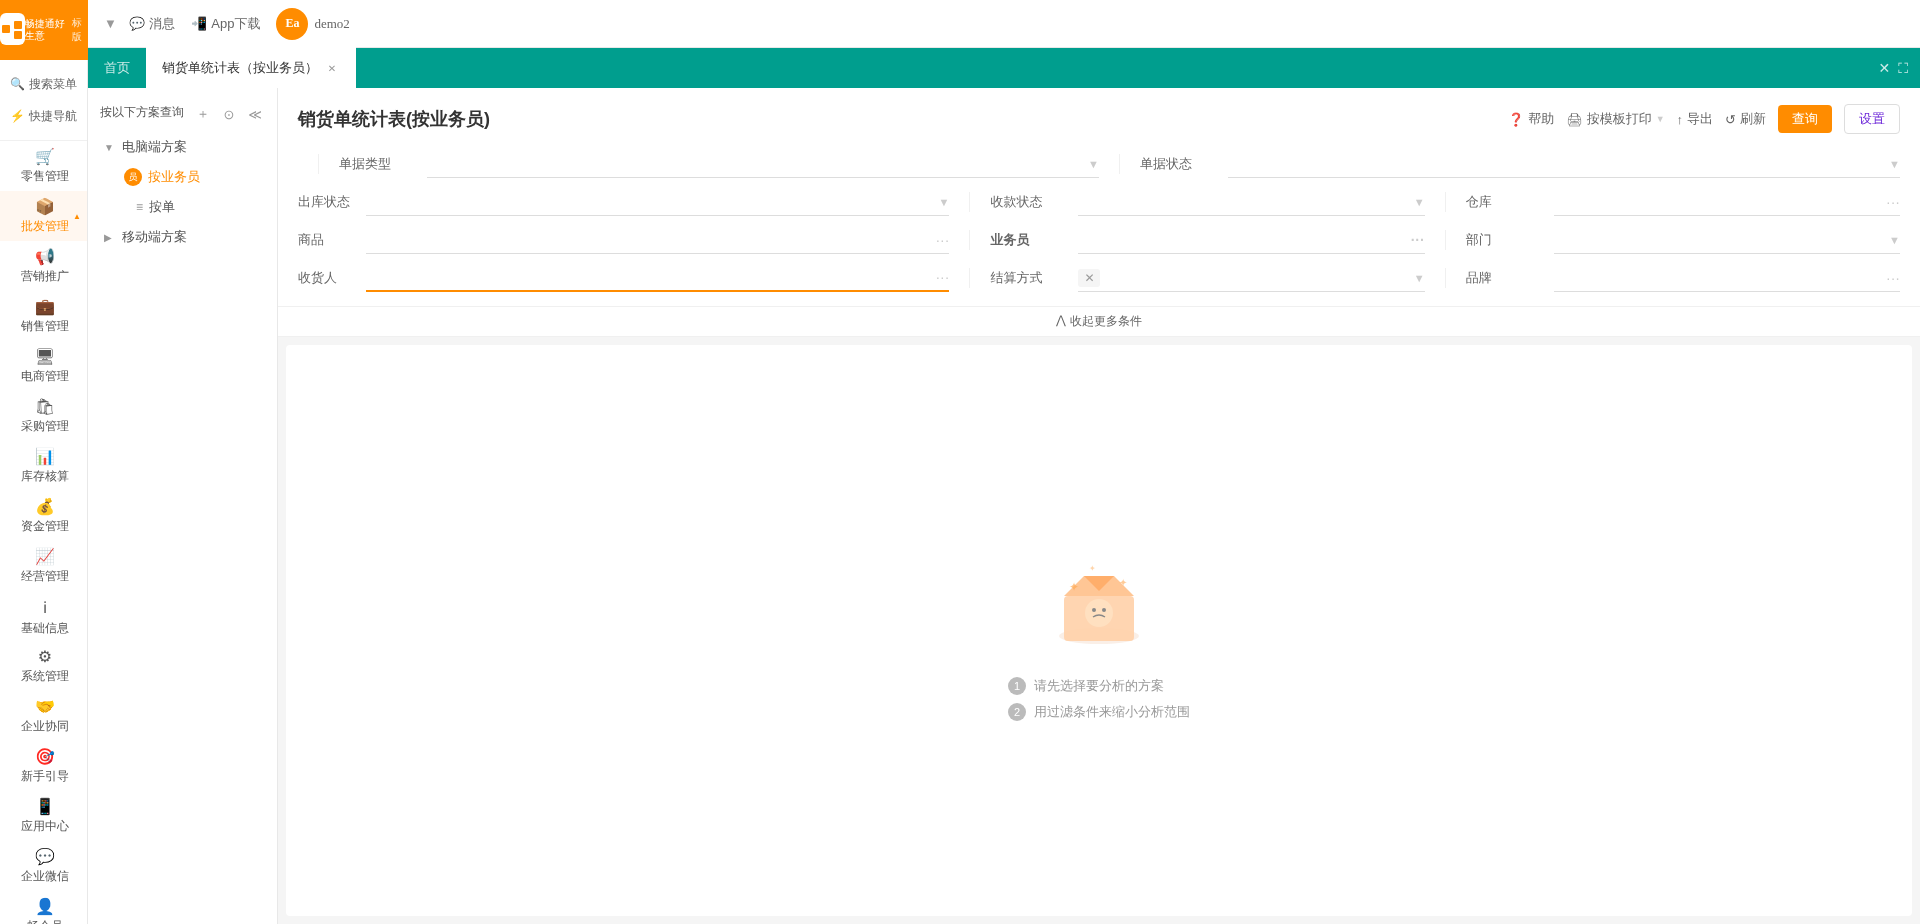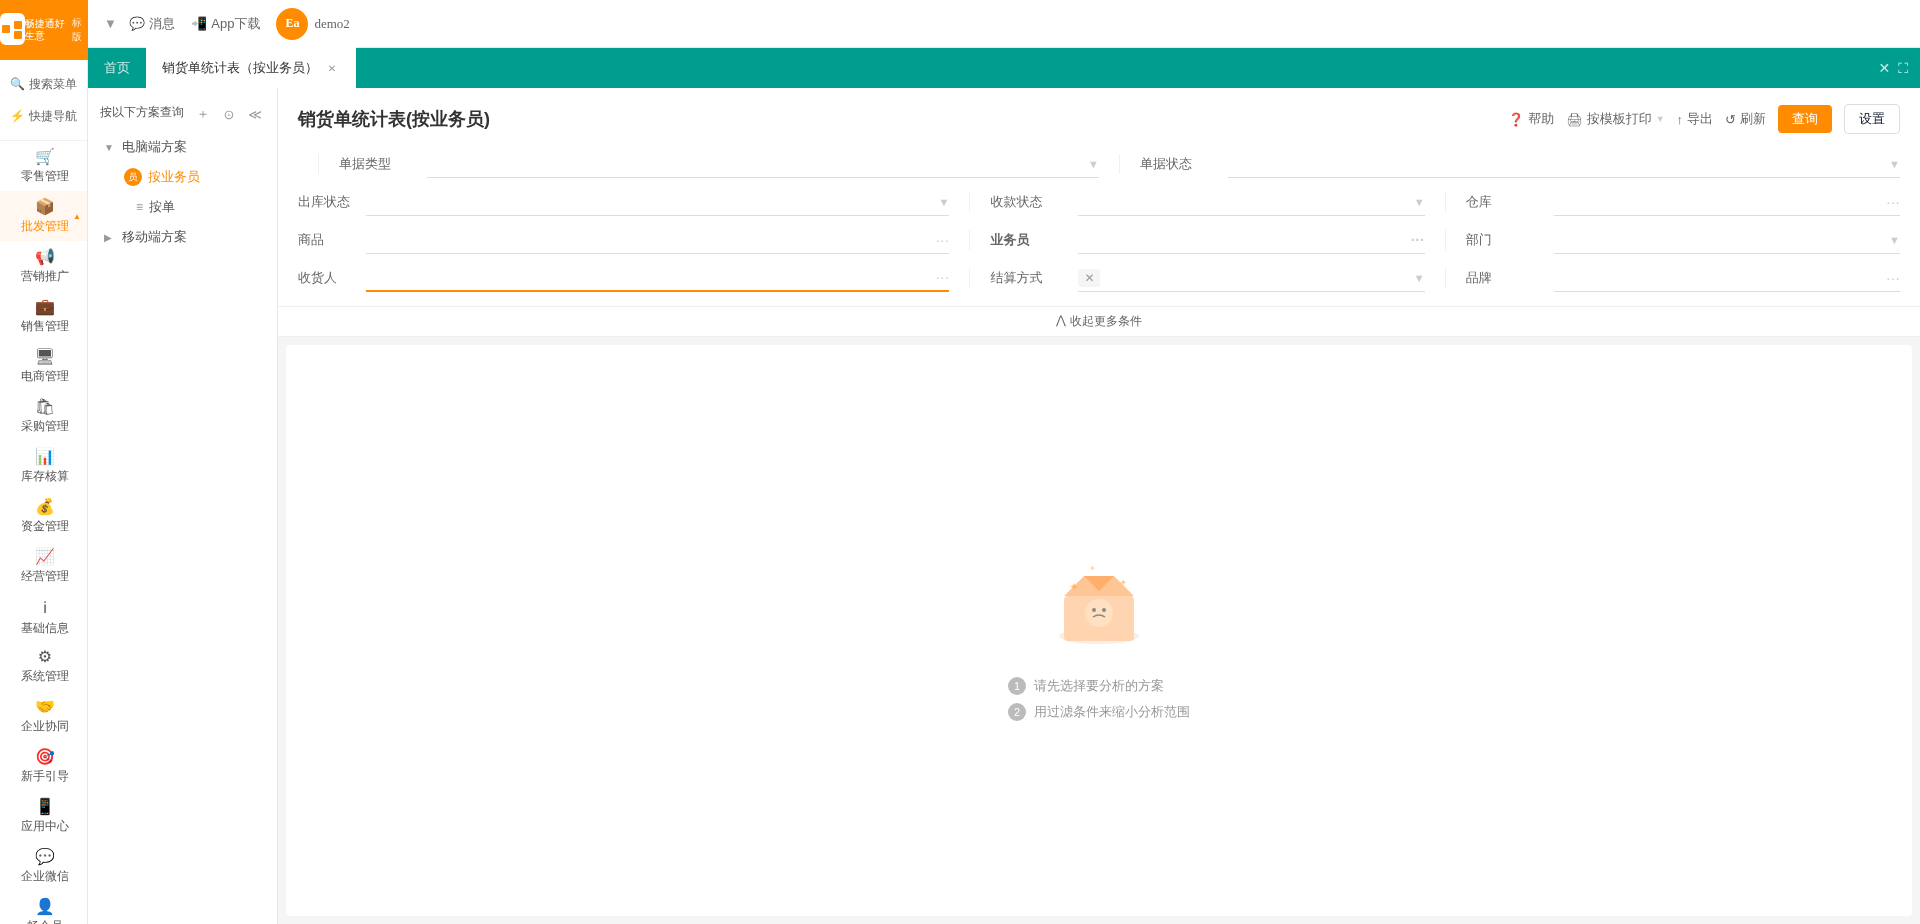--- a/index.html
+++ b/index.html
@@ -50,21 +50,21 @@
     .tree-sub-sub-item { padding: 6px 12px 6px 48px; display: flex; align-items: center; gap: 6px; cursor: pointer; color: #555; font-size: 13px; }
     .badge-circle { width: 20px; height: 20px; border-radius: 50%; background: #ff8c00; display: flex; align-items: center; justify-content: center; color: white; font-size: 11px; }
 
     
     .right-panel { flex: 1; overflow: auto; display: flex; flex-direction: column; }
     .report-header { padding: 16px 20px 8px; display: flex; align-items: center; justify-content: space-between; background: #fff; }
     .report-title { font-size: 18px; font-weight: bold; color: #333; }
     .report-header-actions { display: flex; align-items: center; gap: 12px; }
     .report-header-action { display: flex; align-items: center; gap: 4px; color: #666; font-size: 13px; cursor: pointer; }
     .report-header-action.primary { background: #ff8c00; color: white; padding: 5px 14px; border-radius: 4px; border: none; cursor: pointer; font-size: 13px; }
-    .report-header-action.secondary { background: white; color: #0f172a; padding: 5px 14px; border-radius: 4px; border: 1px solid #ddd; cursor: pointer; font-size: 13px; }
+    .report-header-action.secondary { background: white; color: #6d28d9; padding: 5px 14px; border-radius: 4px; border: 1px solid #ddd; cursor: pointer; font-size: 13px; }
 
     
     .filter-area { background: #fff; padding: 8px 20px 4px; border-bottom: 1px solid #f0f0f0; }
     .filter-row { display: flex; align-items: center; margin-bottom: 10px; gap: 0; }
     .filter-item { display: flex; align-items: center; flex: 1; min-width: 0; }
     .filter-label { color: #666; font-size: 13px; white-space: nowrap; margin-right: 8px; width: 60px; flex-shrink: 0; }
     .filter-label-wide { width: 80px; }
     .filter-value { flex: 1; border-bottom: 1px solid #ddd; padding: 4px 0; color: #333; font-size: 13px; display: flex; align-items: center; justify-content: space-between; cursor: pointer; min-height: 28px; }
     .filter-value.active { border-bottom-color: #ff8c00; }
     .filter-dropdown-icon { color: #ccc; font-size: 11px; }

